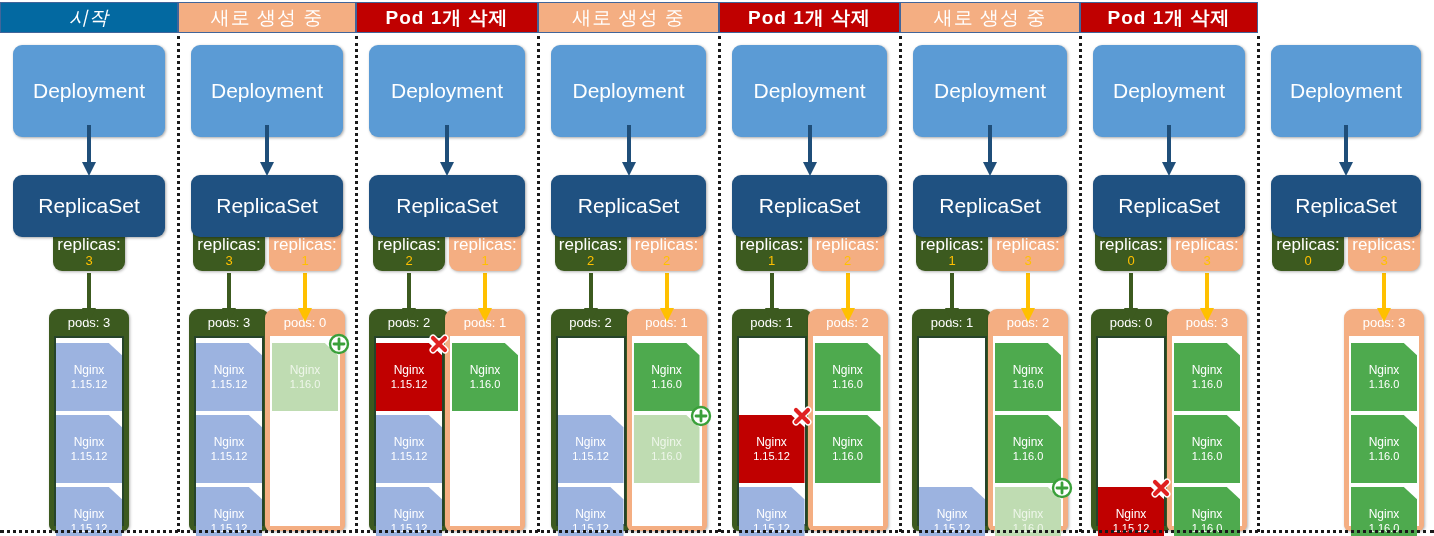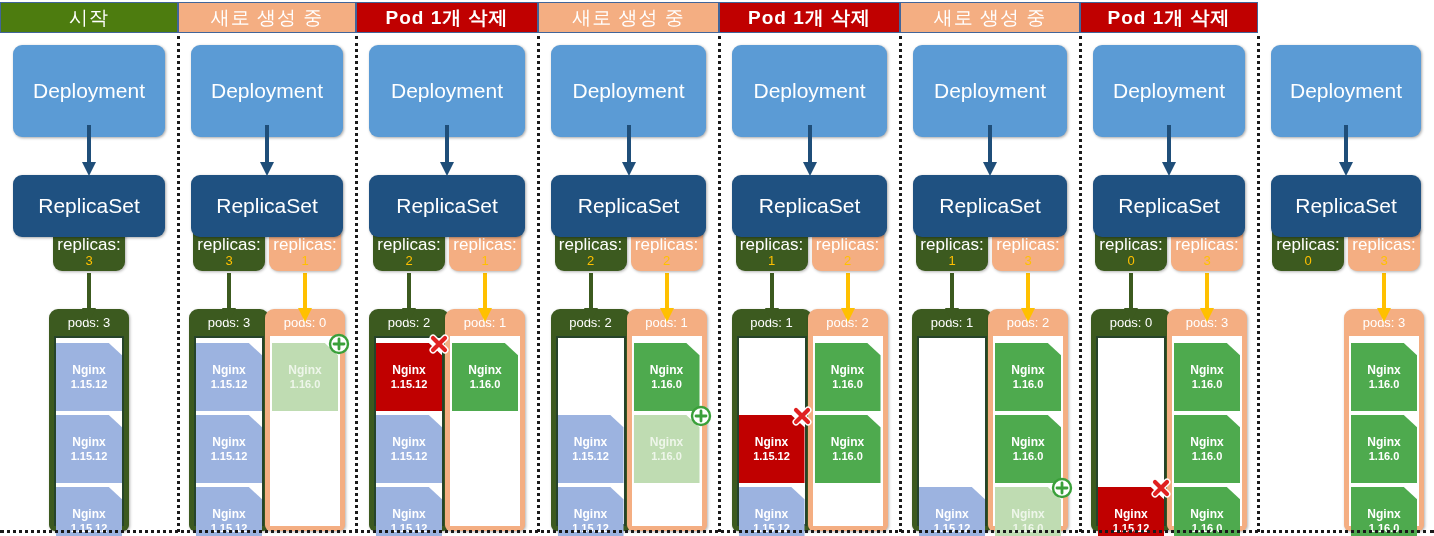--- a/index.html
+++ b/index.html
@@ -5,21 +5,21 @@
   html,body{margin:0;padding:0;background:#ffffff;}
   body{width:1434px;height:536px;overflow:hidden;
        font-family:"Liberation Sans","DejaVu Sans",sans-serif;}
   #stage{position:relative;width:1434px;height:536px;}
 
   
   .hdr-band{position:absolute;left:0;top:2px;height:31px;width:1434px;display:flex;}
   .hdr{flex:0 0 auto;height:31px;box-sizing:border-box;border:1px solid #41659a;
        display:flex;align-items:center;justify-content:center;
        color:#ffffff;font-size:19px;letter-spacing:1px;line-height:1;}
-  .hdr.k-start{background:#4d7c0f;}
+  .hdr.k-start{background:#0369a1;font-style:italic;}
   .hdr.k-create{background:#f4ae82;}
   .hdr.k-delete{background:#c00000;font-weight:bold;}
   .hdr.k-done{background:#59b濃;}
   .hdr.k-done{background:#5bb濃;}
   .hdr.k-done{background:#5cb85c;}
 
   
   .col{position:absolute;top:33px;height:503px;box-sizing:border-box;}
   .sep{position:absolute;top:36px;height:496px;width:0;
        border-left:3px dotted #1a1a1a;}
@@ -69,21 +69,21 @@
   .podbox{position:absolute;border-radius:9px 9px 6px 6px;
         box-shadow:1px 1px 3px rgba(0,0,0,.3);box-sizing:border-box;
         overflow:visible;text-align:center;}
   .podbox.old{background:#3c5a1f;}
   .podbox.new{background:#f4ae82;}
   .podbox .ptitle{height:27px;display:flex;align-items:center;justify-content:center;
         font-size:13px;color:#ffffff;}
   .podbox .inner{position:absolute;left:5px;right:5px;top:27px;bottom:5px;
         background:#ffffff;box-sizing:border-box;
         display:flex;flex-direction:column;align-items:center;
-        padding:3px 16px;font-weight:bold;}
+        padding:3px 16px;}
   .podbox.old .inner{border:2px solid #26442a;}
   .podbox.new .inner{border:2px solid #ffffff;}
 
   
   .slot{width:66px;height:68px;margin:2px 0;position:relative;flex:0 0 auto;}
   .pod{position:absolute;left:0;top:0;width:66px;height:68px;
        box-sizing:border-box;
        display:flex;flex-direction:column;align-items:center;justify-content:center;
        color:#ffffff;line-height:1.15;
        filter:drop-shadow(2px 2px 2px rgba(0,0,0,.3));

